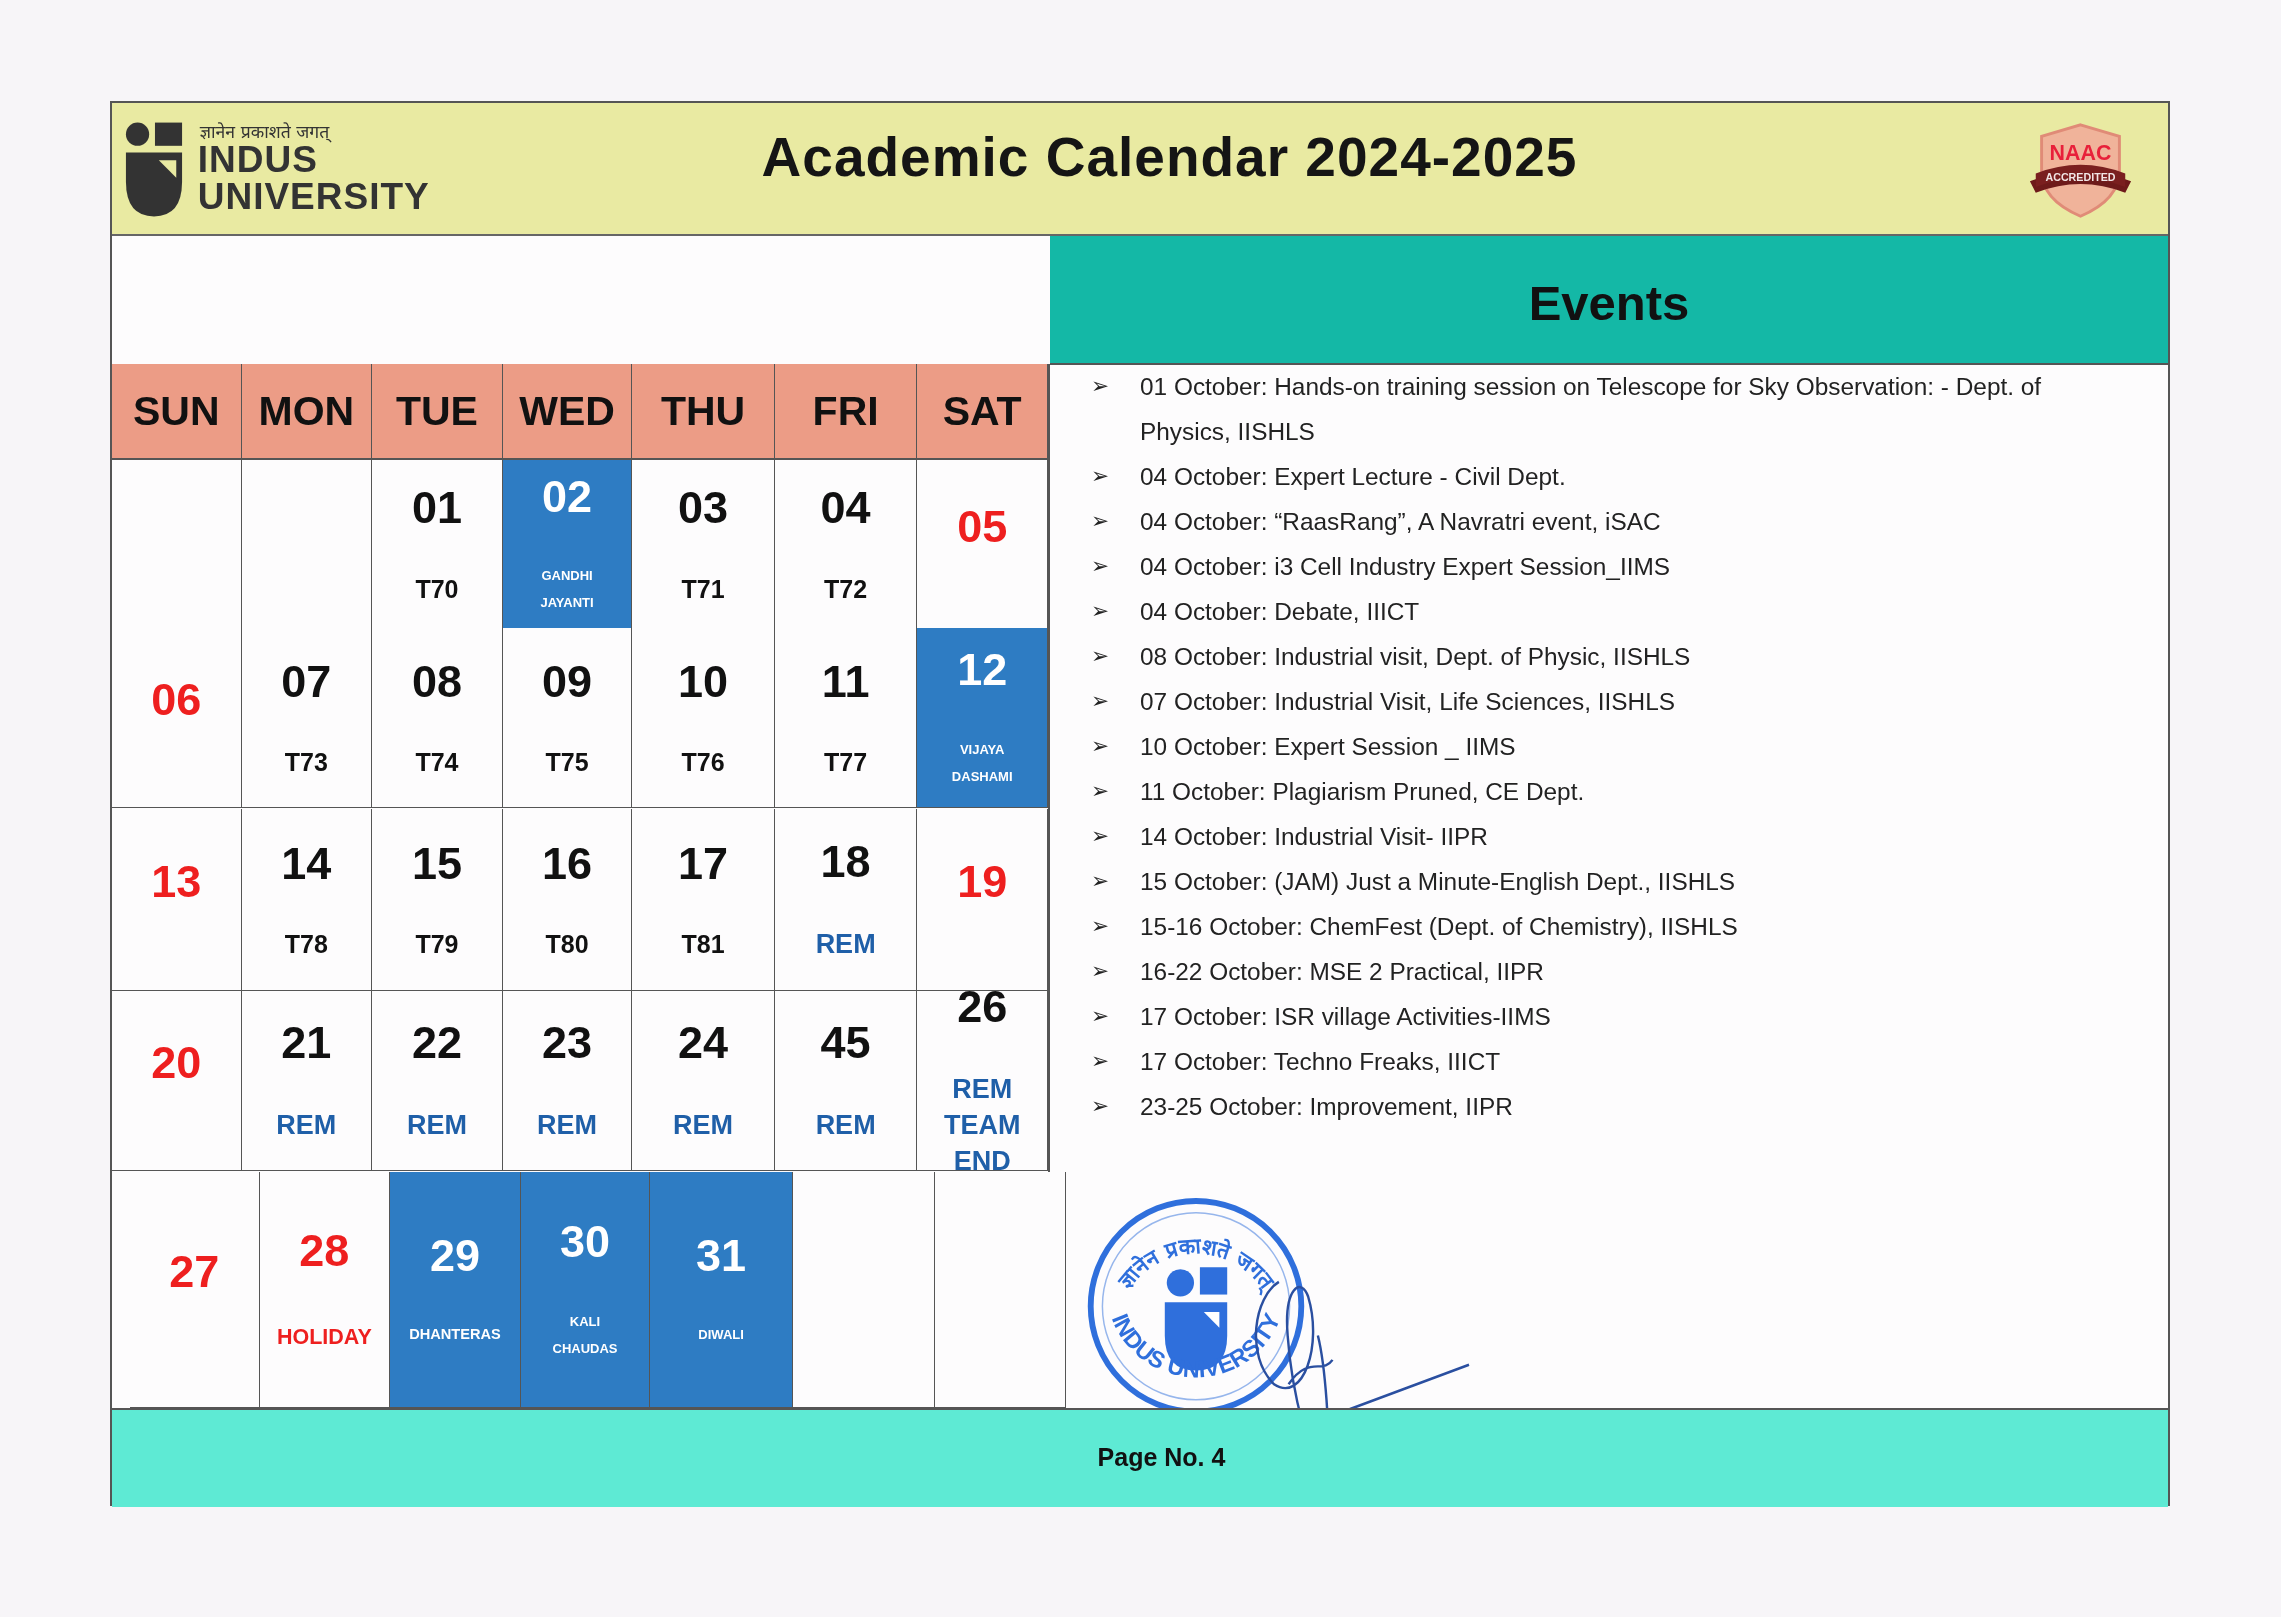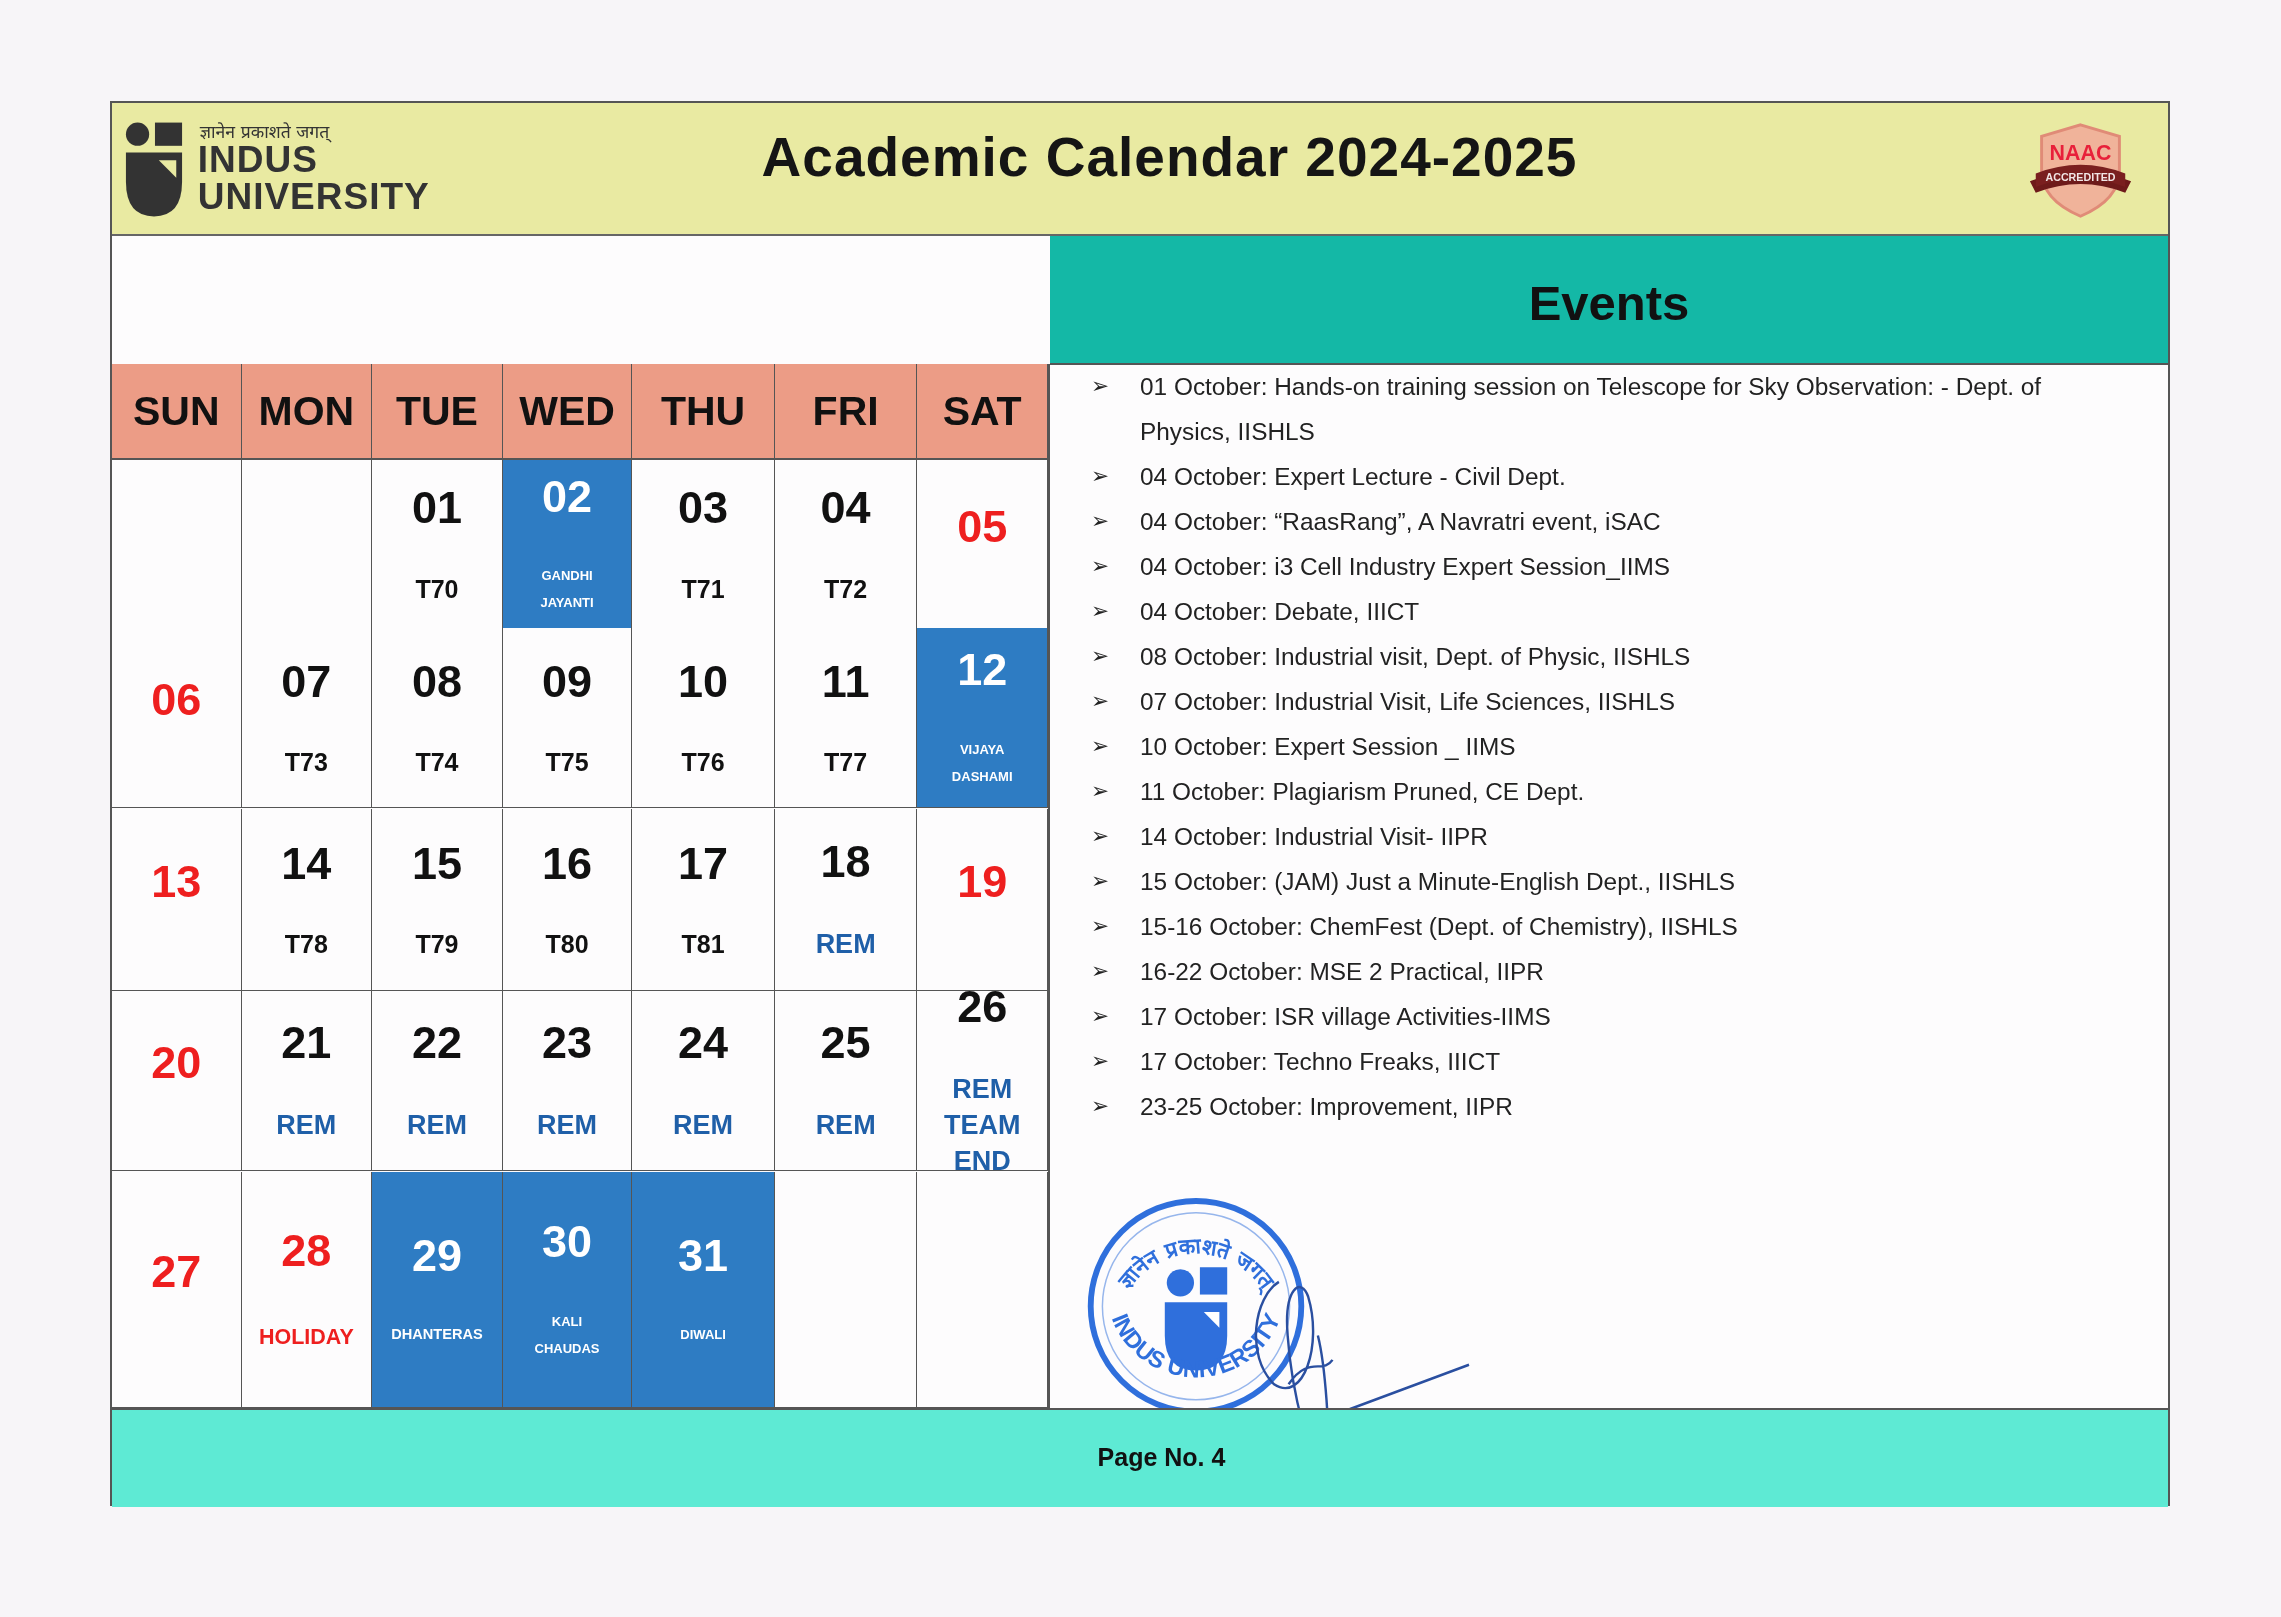--- a/index.html
+++ b/index.html
@@ -271,35 +271,35 @@
               <div class="sub blue">REM</div>
             </div>
           </div>
           <div class="cell c4" style="height: 180px;">
             <div class="num">24</div>
             <div>
               <div class="sub blue">REM</div>
             </div>
           </div>
           <div class="cell c5" style="height: 180px;">
-            <div class="num">25</div>
+            <div class="num">45</div>
             <div>
               <div class="sub blue">REM</div>
             </div>
           </div>
           <div class="cell c6" style="height: 180px; text-align: center;">
             <div class="num">26</div>
             <div>
               <div class="sub blue">REM</div>
               <div class="sub blue" style="margin-top: 0px;">TEAM</div>
               <div class="sub blue" style="margin-top: 0px;">END</div>
             </div>
           </div>
         </div>
-        <div class="week" style="top: 808px; height: 236px;">
+        <div class="week" style="top: 808px; height: 236px; padding-left: 18px;">
           <div class="cell c0" style="height: 236px;">
             <div class="num red">27</div>
             <div></div>
           </div>
           <div class="cell c1" style="height: 236px;">
             <div class="num red">28</div>
             <div>
               <div class="sub red">HOLIDAY</div>
             </div>
           </div>

